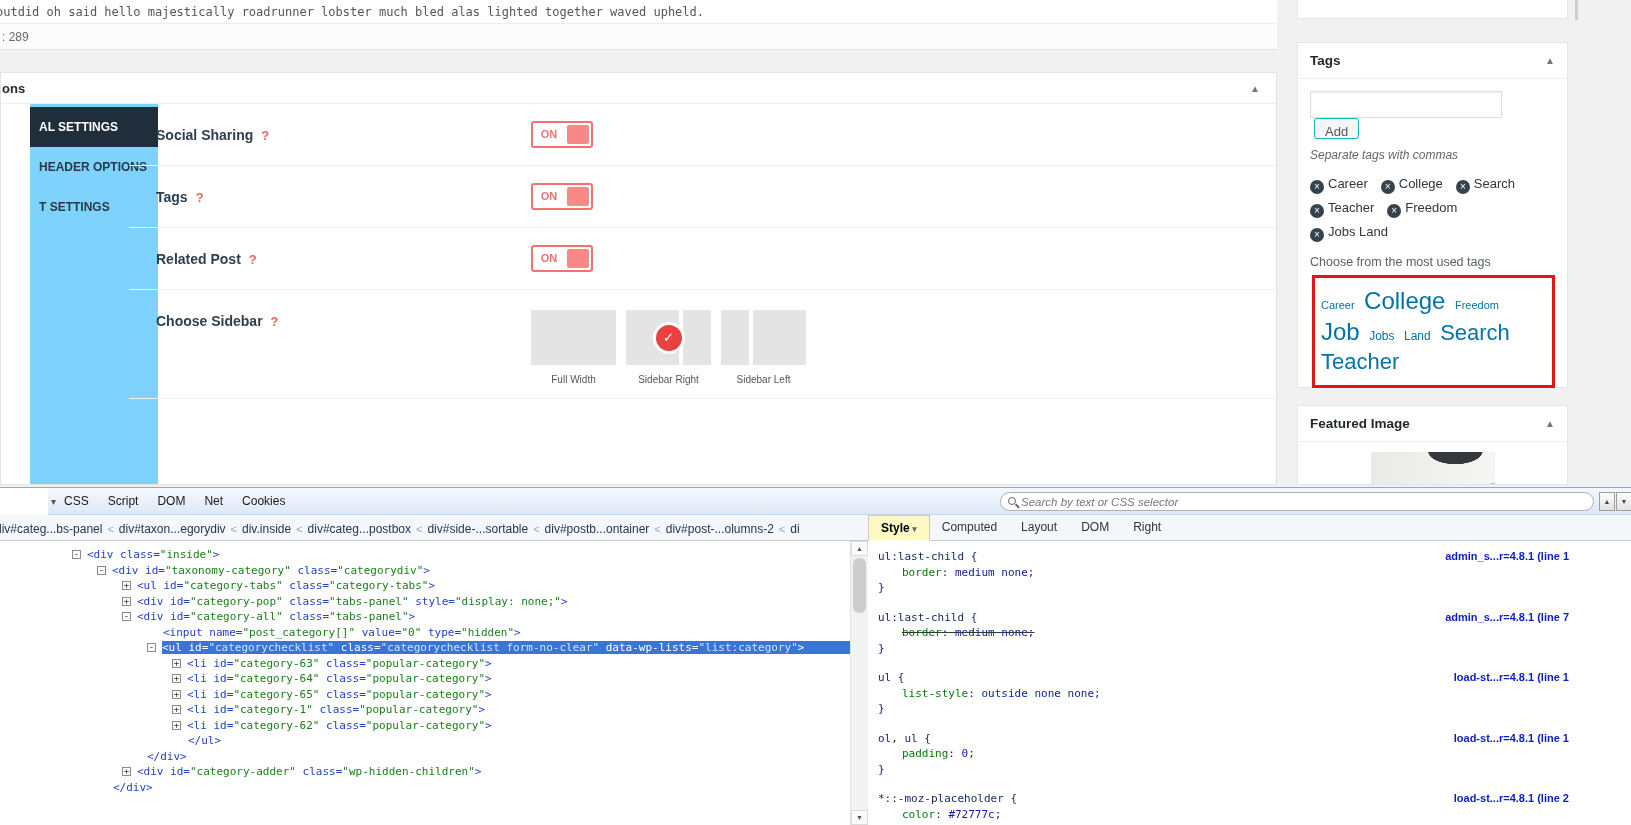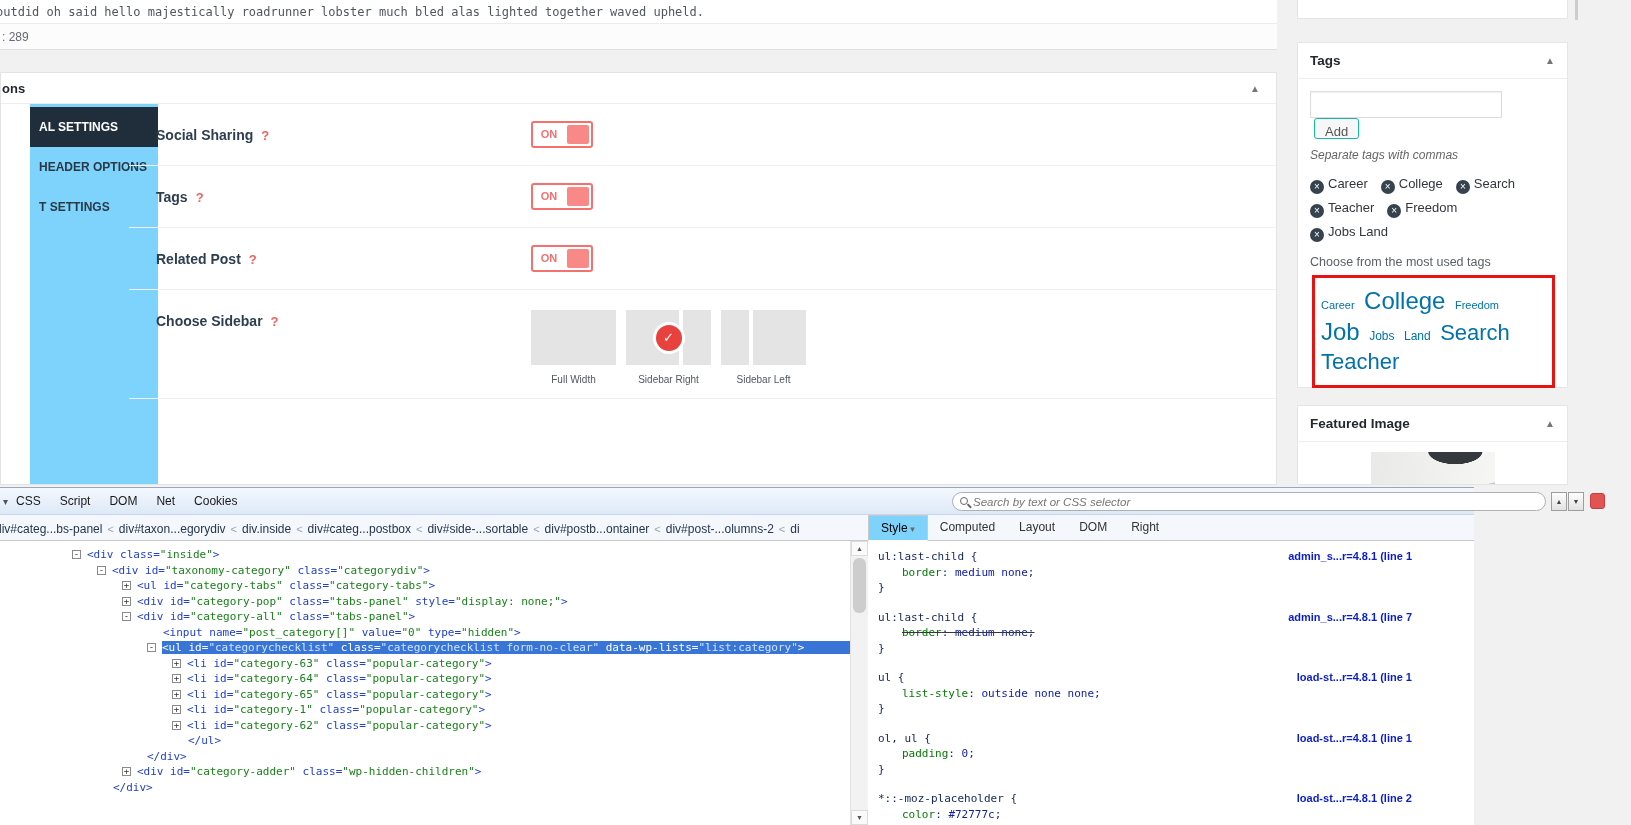--- a/index.html
+++ b/index.html
@@ -66,39 +66,39 @@
   .cloud-box { margin:6px 0 16px 2px; border:3px solid #e81212; padding:7px 6px 9px 6px; }
   .cloud-tag { color:#0073aa; margin:0 5px 0 0; line-height:1.3; cursor:pointer; }
   .feat-img { width:124px; height:40px; margin:10px auto 0; cursor:pointer;
     background:
       radial-gradient(ellipse 46px 22px at 68% -2%, #35383d 58%, rgba(0,0,0,0) 60%),
       radial-gradient(ellipse 70px 50px at 108% 150%, #cfc6bd 60%, rgba(0,0,0,0) 62%),
       linear-gradient(100deg,#e9e9e7,#f6f6f4);
   }
 
   
-  .firebug { position:absolute; left:0; top:487px; width:1474px; height:338px; background:#fff; border-top:1px solid #9aa7b9; }
+  .firebug { position:absolute; left:0; top:487px; width:1631px; height:338px; background:#fff; border-top:1px solid #9aa7b9;padding-left:48px; }
   .fb-toolbar { position:relative; height:27px; background:linear-gradient(#f4f8fe,#dde9f8); border-bottom:1px solid #c7d6ea; white-space:nowrap; padding-left:3px; }
   .fb-partial { display:inline-block; font-size:10px; color:#555; line-height:27px; margin-right:8px; cursor:pointer; }
   .fb-tab { display:inline-block; margin-right:19px; font-size:12px; color:#1a1a1a; line-height:27px; cursor:pointer; }
   .fb-search { position:absolute; left:952px; top:4px; width:594px; height:19px; border:1px solid #b0b0b0; border-radius:10px; background:#fff; }
   .mag { position:absolute; left:7px; top:4px; width:8px; height:8px; border:1.5px solid #666; border-radius:50%; }
   .mag::after { content:""; position:absolute; left:6px; top:7px; width:5px; height:1.5px; background:#666; transform:rotate(45deg); }
   .fb-search-input { position:absolute; left:20px; right:8px; top:1px; height:15px; border:none; outline:none; font-size:11.5px; color:#333; background:transparent; width:calc(100% - 28px); }
   .fb-search-input::placeholder { color:#767676; font-style:italic; }
   .fb-btn { position:absolute; top:4px; width:16px; height:19px; border:1px solid #9e9e9e; background:linear-gradient(#fdfdfd,#e2e2e2); text-align:center; font-size:7px; line-height:18px; color:#444; cursor:pointer; }
   .fb-up { left:1551px; } .fb-down { left:1568px; }
   .fb-close { position:absolute; left:1590px; top:5px; width:15px; height:16px; border-radius:3px; background:#e25452; border:1px solid #c63f3e; cursor:pointer; }
   .fb-pathrow { position:absolute; top:27px; left:0; right:0; height:26px; background:#f4f7fb; border-bottom:1px solid #c9c9c9; }
   .crumbs { position:absolute; left:0; top:0; width:868px; line-height:25px; white-space:nowrap; overflow:hidden; padding-left:1px; margin-left:-6px; }
   .crumb { font-size:12px; color:#25364f; cursor:pointer; }
   .sep { font-size:11px; color:#98a5b3; margin:0 5px; }
   .side-tabs { position:absolute; left:868px; top:0; bottom:0; display:flex; }
   .side-tab { padding:0 12px; line-height:25px; font-size:12px; color:#333; cursor:pointer; }
-  .side-tab.active { background:#7dd3fc; border:1px solid #c9c9c9; border-bottom:1px solid #fff; margin-bottom:-1px; font-weight:normal; color:#000; }
+  .side-tab.active { background:#fef9c3; border:1px solid #c9c9c9; border-bottom:1px solid #fff; margin-bottom:-1px; font-weight:bold; color:#000; }
   .tab-caret { font-size:9px; color:#666; }
   .fb-main { position:absolute; top:53px; left:0; right:0; bottom:0; }
   .tree-pane { position:absolute; left:0; top:0; width:850px; bottom:0; overflow:hidden; padding-top:6px; font-family:"DejaVu Sans Mono",monospace; font-size:11px; }
   .tree-line { display:flex; align-items:center; height:15.5px; white-space:nowrap; }
   .exp { flex:none; width:9px; height:9px; border:1px solid #8a8a8a; background:#fff; color:#333; font-size:9px; line-height:7px; text-align:center; margin-right:6px; cursor:pointer; }
   .exp-pad { flex:none; width:16px; }
   .tree-text { white-space:pre; }
   .tt { color:#2440cc; } .tv { color:#1a801a; }
   .tree-text.sel { background:#3875d7; flex:1; }
   .tree-text.sel .tt { color:#fff; } .tree-text.sel .tv { color:#cfe4ff; }

